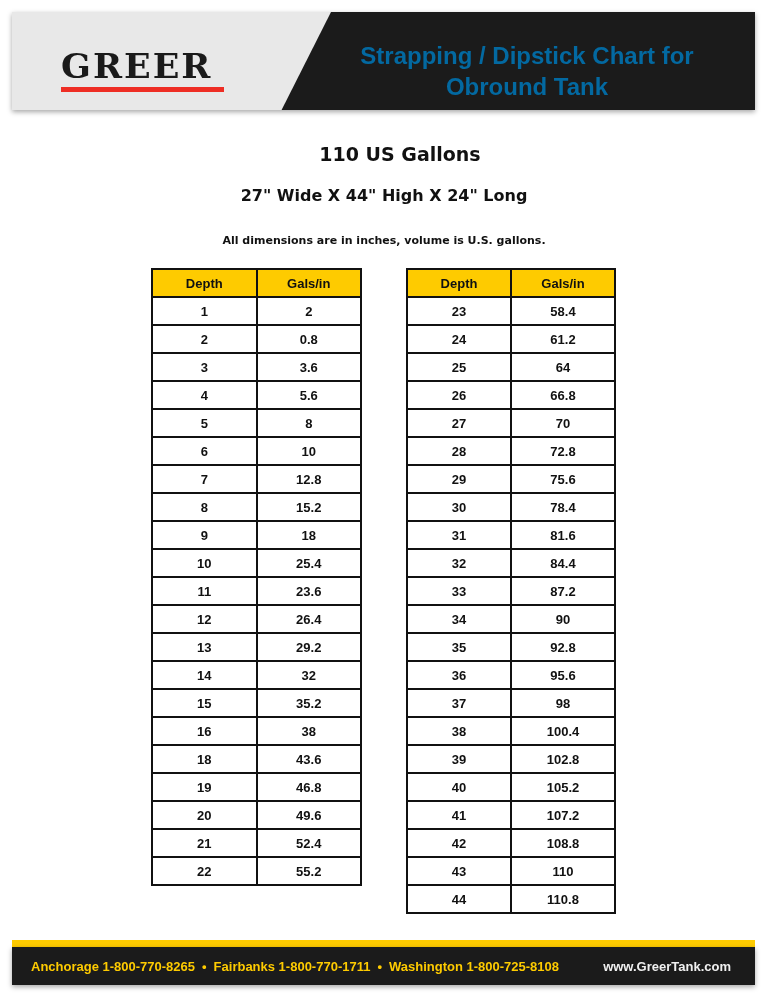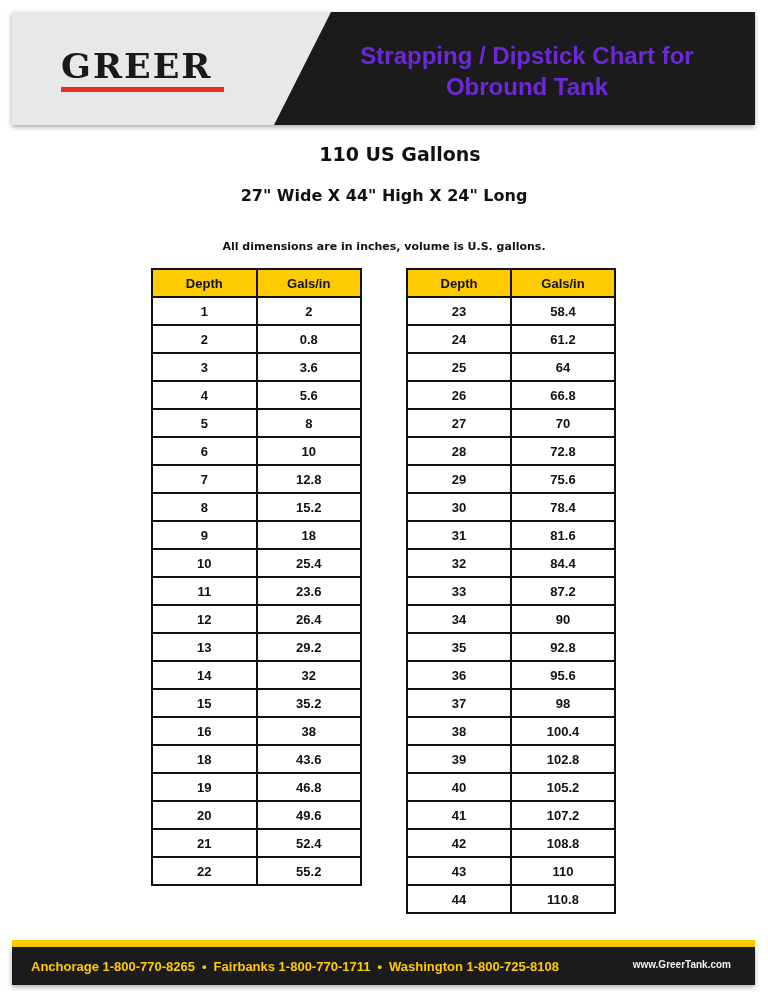--- a/index.html
+++ b/index.html
@@ -1,20 +1,20 @@
 <!DOCTYPE html>
 <html><head>
 <meta charset="utf-8">
 <style>
   * { box-sizing: border-box; margin: 0; padding: 0; }
   html, body { width: 768px; height: 994px; background: #ffffff; overflow: hidden; }
   body { position: relative; font-family: "Liberation Sans", "DejaVu Sans", sans-serif; color: #111; }
 
   .header {
-    position: absolute; left: 12px; top: 12px; width: 743px; height: 113px;
+    position: absolute; left: 12px; top: 12px; width: 743px; height: 98px;
     background: #e8e8e8;
     box-shadow: 0 2px 5px rgba(0,0,0,0.35);
     overflow: hidden;
   }
   .header-dark {
     position: absolute; top: 0; left: 262px; width: 481px; height: 113px;
     background: #1b1b1b;
     clip-path: polygon(57px 0, 100% 0, 100% 100%, 0 100%);
   }
   .logo {
@@ -23,33 +23,33 @@
   .logo-text {
     display: block; font-family: "DejaVu Serif", serif; font-weight: bold;
     font-size: 35px; letter-spacing: 2px; color: #1a1a1a; line-height: 38px;
     transform: scaleY(0.95);
   }
   .logo-underline {
     display: block; height: 5px; background: #ee2d24; margin-top: 1px; width: 163px;
   }
   .title {
     position: absolute; left: 320px; top: 28px; width: 390px;
-    text-align: center; color: #6d28d9; font-weight: bold; font-size: 24px; line-height: 31px;
+    text-align: center; color: #0369a1; font-weight: bold; font-size: 24px; line-height: 31px;
   }
 
   .capacity {
     position: absolute; left: 0; width: 768px; top: 143px; text-align: center;
     font-family: "DejaVu Sans", sans-serif; font-weight: bold; font-size: 19px; margin-left: 16px;
   }
   .dimensions {
     position: absolute; left: 0; width: 768px; top: 186px; text-align: center;
     font-family: "DejaVu Sans", sans-serif; font-weight: bold; font-size: 16px;
   }
   .note {
-    position: absolute; left: 0; width: 768px; top: 240px; text-align: center;
+    position: absolute; left: 0; width: 768px; top: 234px; text-align: center;
     font-family: "DejaVu Sans", sans-serif; font-weight: bold; font-size: 11px;
   }
 
   table.strap {
     position: absolute; top: 268px; border-collapse: collapse;
     border: 2px solid #4c1d95;
   }
   table.strap.left { left: 151px; width: 211px; }
   table.strap.right { left: 406px; width: 210px; }
   table.strap th, table.strap td {
@@ -65,21 +65,21 @@
   .footer {
     position: absolute; left: 12px; top: 947px; width: 743px; height: 38px;
     background: #1b1b1b; box-shadow: 0 2px 5px rgba(0,0,0,0.35);
   }
   .footer-contacts {
     position: absolute; left: 19px; top: 12px; color: #fecb00; font-weight: bold; font-size: 13px;
     white-space: nowrap;
   }
   .footer-contacts .sep { margin: 0 7px; }
   .footer-url {
-    position: absolute; right: 24px; top: 12px; color: #f0f0f0; font-weight: bold; font-size: 10px;
+    position: absolute; right: 24px; top: 12px; color: #f0f0f0; font-weight: bold; font-size: 13px;
   }
 </style>
 </head>
 <body>
 
 <div class="header">
   <div class="logo">
     <span class="logo-text">GREER</span>
     <span class="logo-underline"></span>
   </div>

